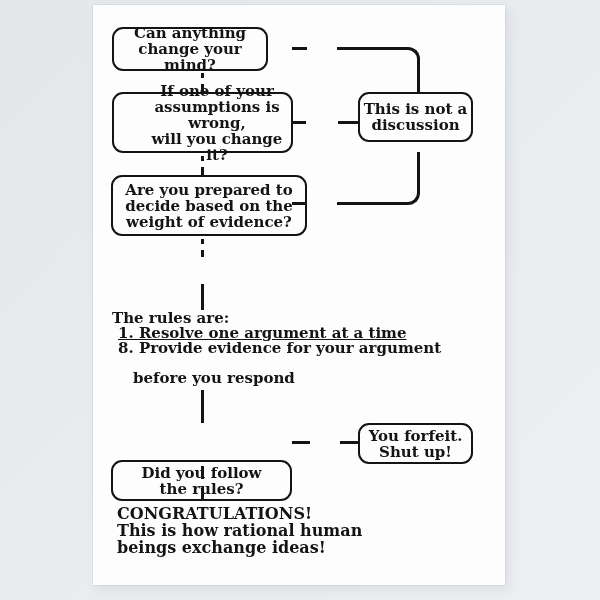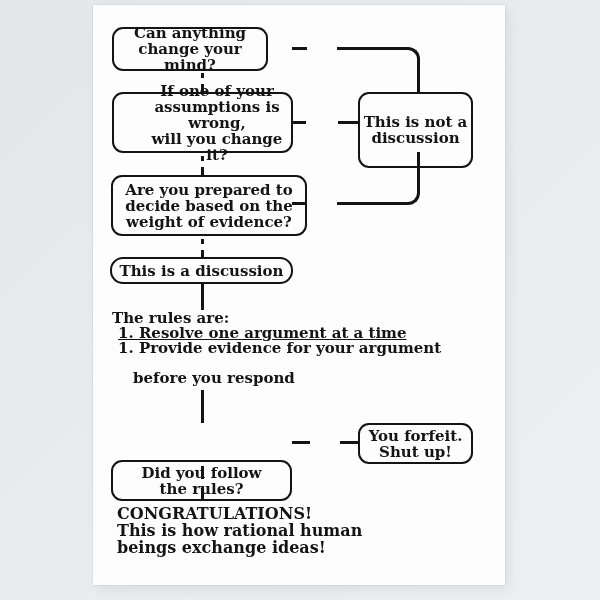--- a/index.html
+++ b/index.html
@@ -81,34 +81,33 @@
 change your mind?</div>
 
     <div class="node" style="left:19px; top:87px; width:181px; height:61px;padding-left:29px;">If one of your
 assumptions is wrong,
 will you change it?</div>
 
     <div class="node" style="left:18px; top:170px; width:196px; height:61px;">Are you prepared to
 decide based on the
 weight of evidence?</div>
 
-    <div class="node" style="left:17px; top:252px; width:183px; height:27px; border-radius:13px;">This is a discussion</div>
 
     <div class="node" style="left:18px; top:418px; width:181px; height:41px;margin-top:37px;">Did you follow
 the rules?</div>
 
-    <div class="node" style="left:265px; top:87px; width:115px; height:76px;">This is not a
+    <div class="node" style="left:265px; top:87px; width:115px; height:50px;">This is not a
 discussion</div>
 
     <div class="node" style="left:265px; top:418px; width:115px; height:41px;">You forfeit.
 Shut up!</div>
 
     <div class="txt" style="left:19px; top:305px;">The rules are:</div>
     <div class="txt" style="left:25px; top:320px;text-decoration:underline;">1. Resolve one argument at a time</div>
-    <div class="txt" style="left:25px; top:335px;">1. Provide evidence for your argument</div>
+    <div class="txt" style="left:25px; top:335px;">8. Provide evidence for your argument</div>
     <div class="txt" style="left:40px; top:365px;">before you respond</div>
 
     <div class="txt congrats" style="left:24px; top:500px;">CONGRATULATIONS!
 This is how rational human
 beings exchange ideas!</div>
 
     <div class="line" style="left:108px; top:68px;  width:3px; height:5px;"></div>
     <div class="line" style="left:108px; top:79px;  width:3px; height:8px;"></div>
     <div class="line" style="left:108px; top:151px; width:3px; height:5px;"></div>
     <div class="line" style="left:108px; top:162px; width:3px; height:8px;"></div>

